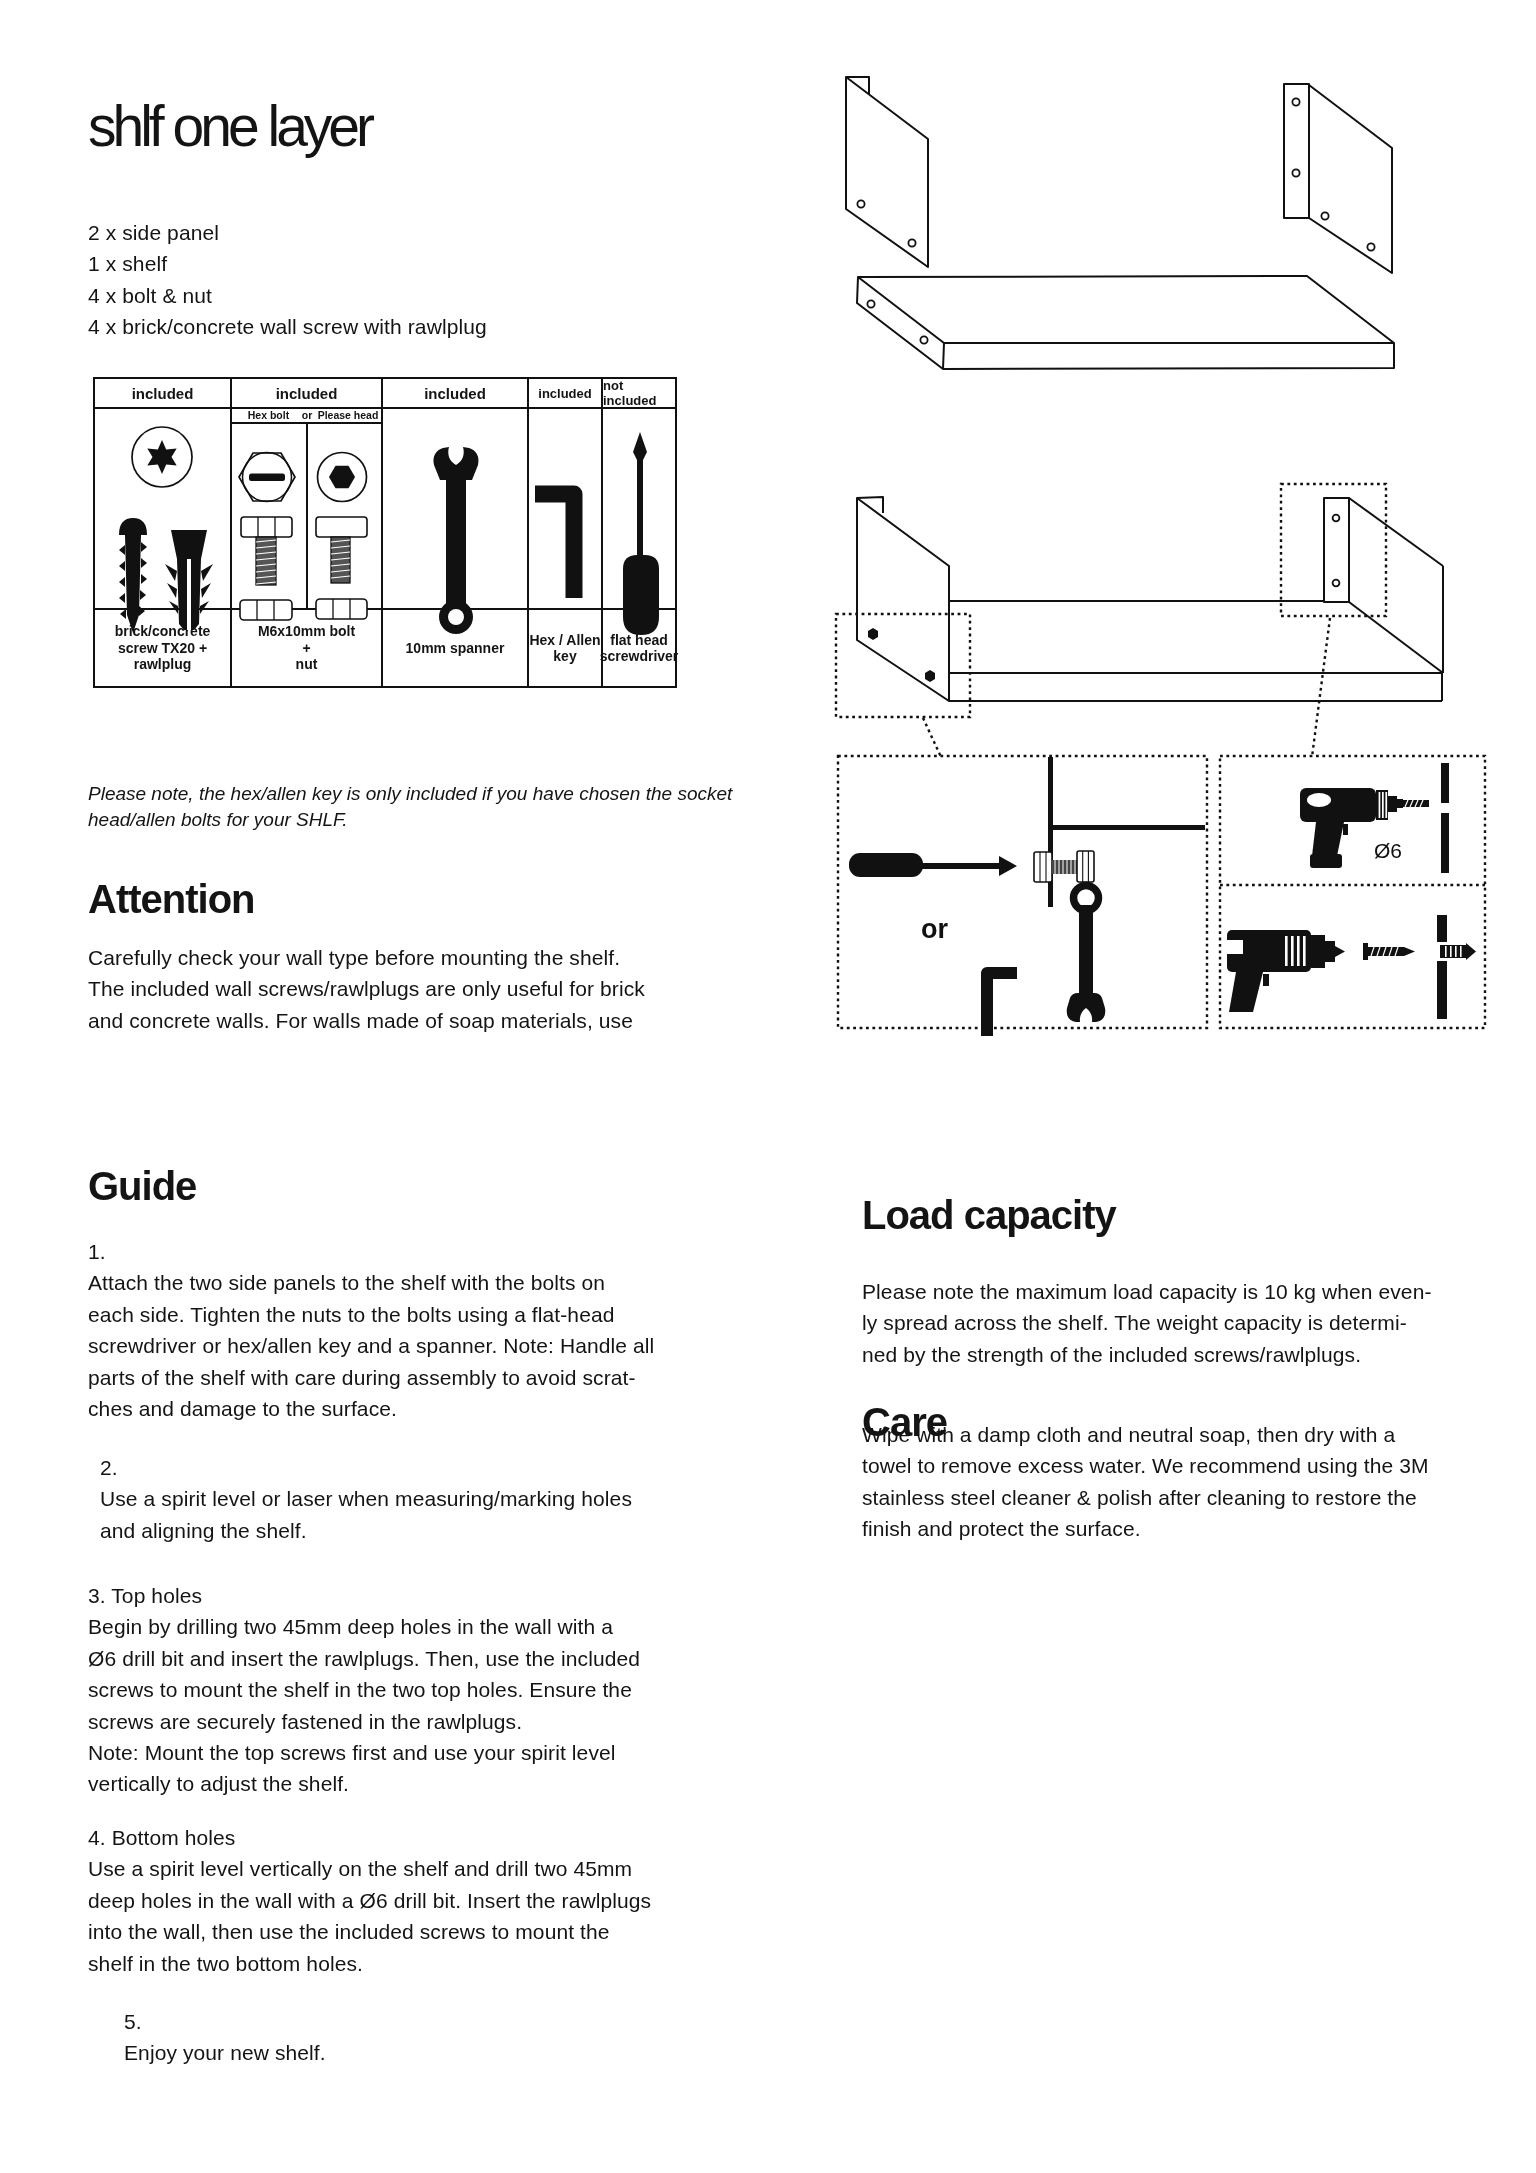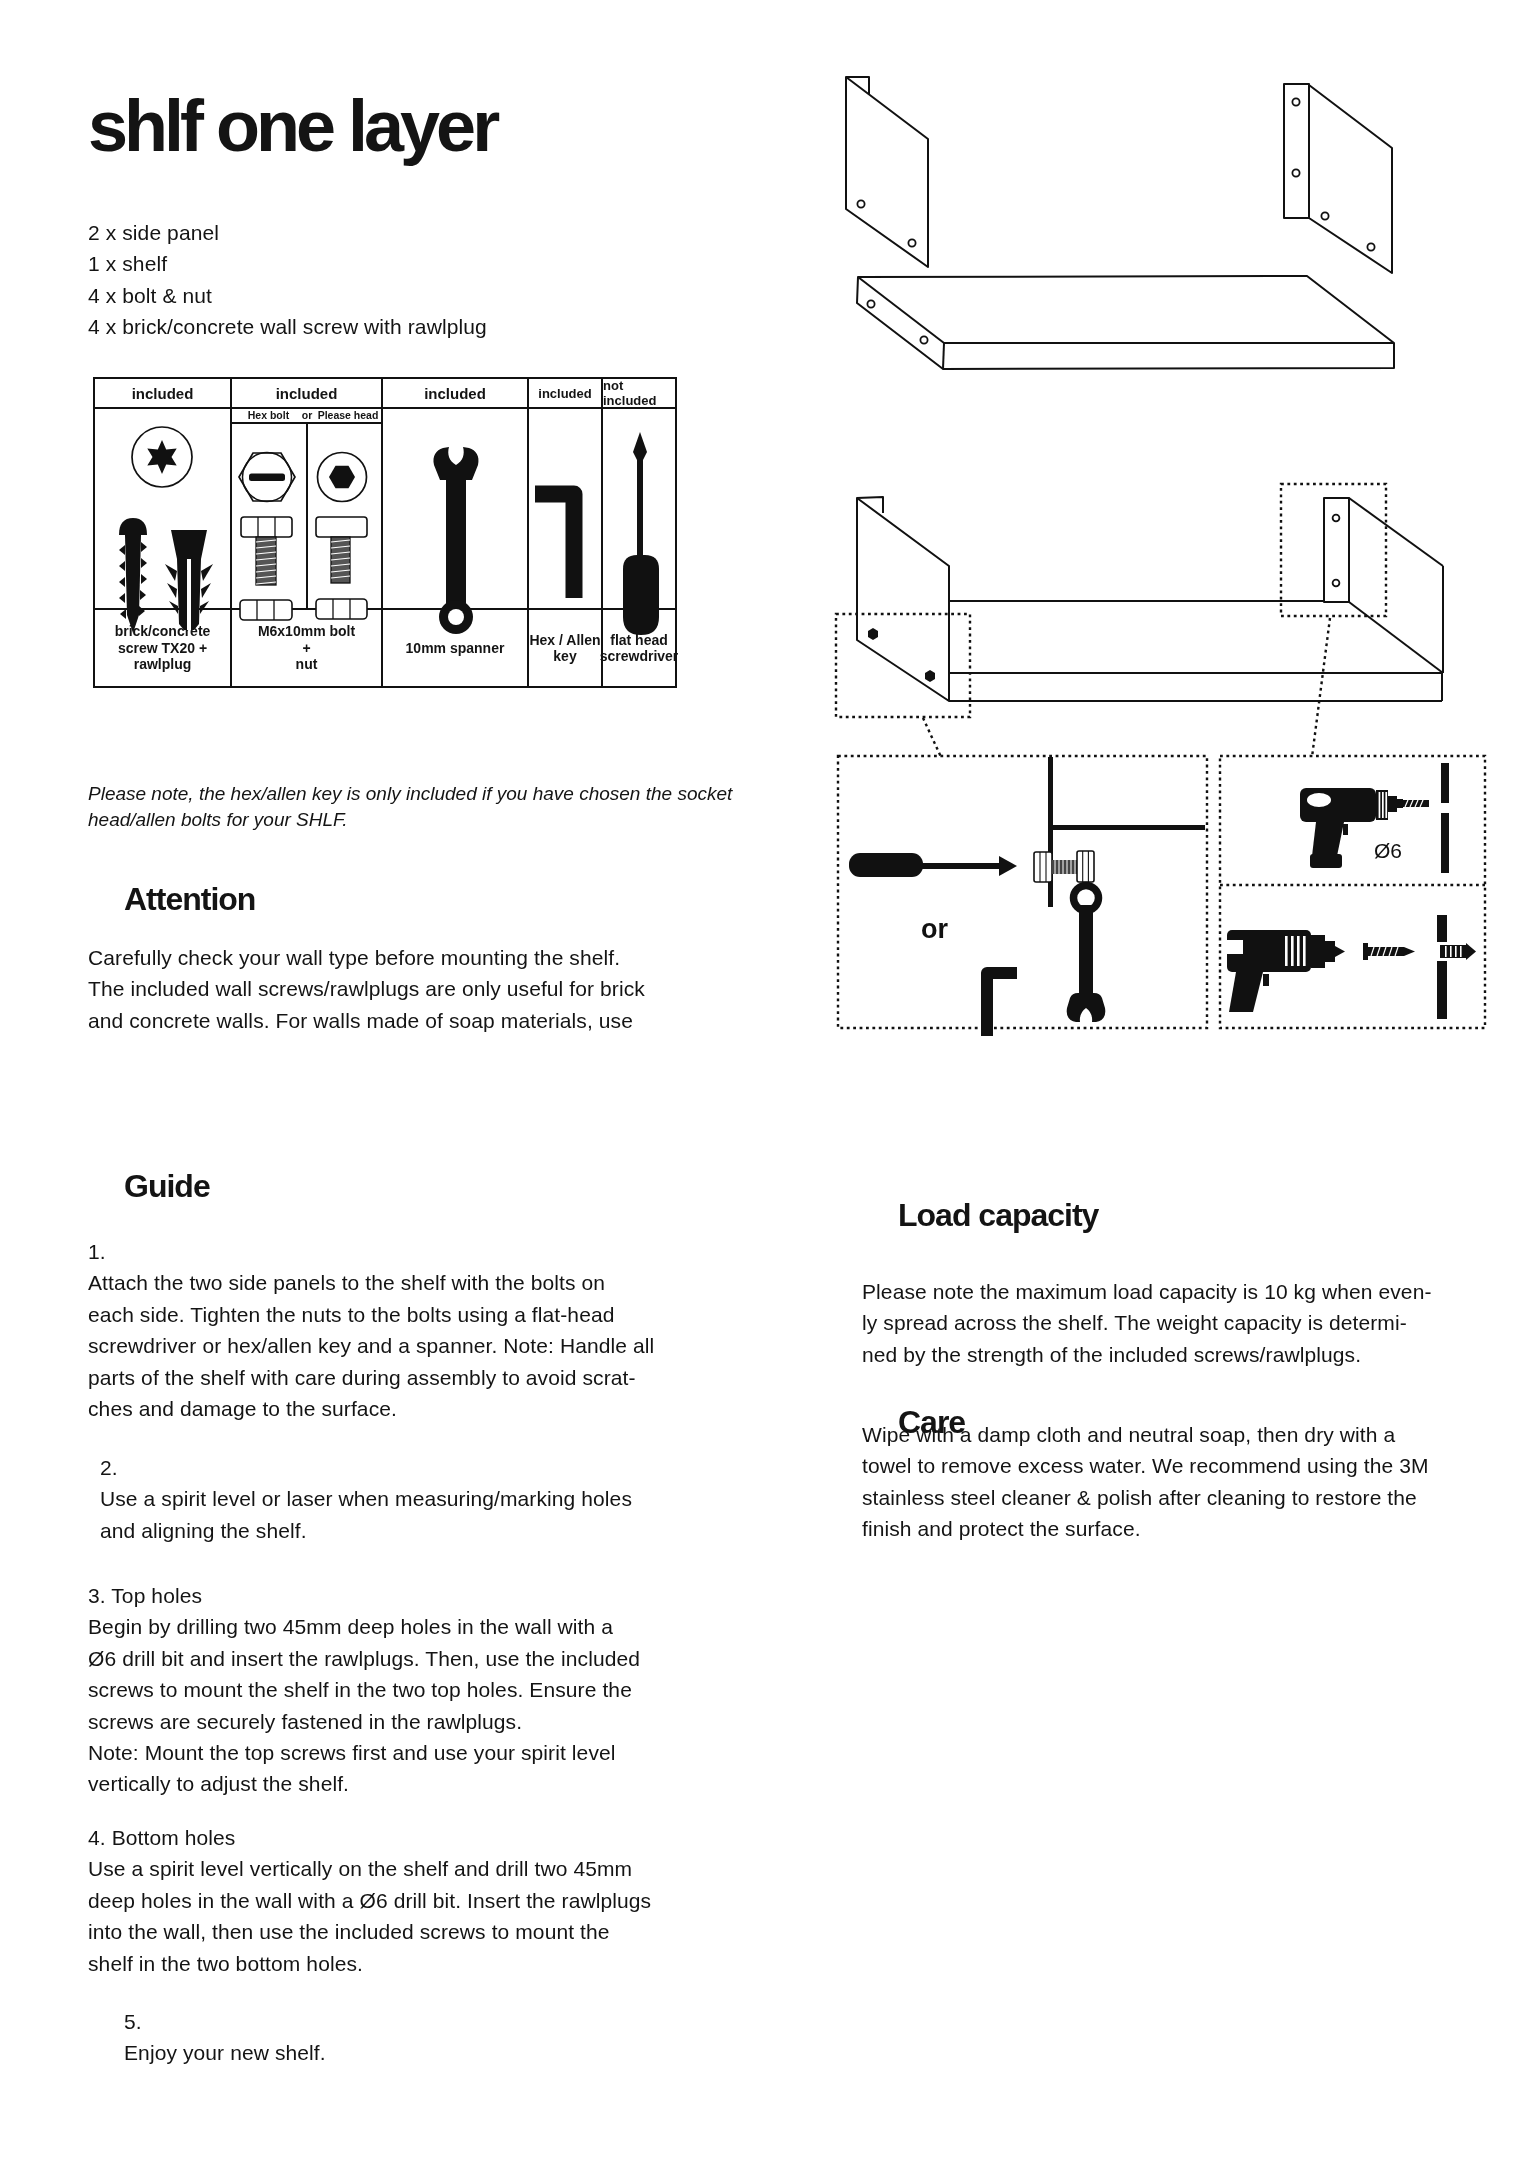--- a/index.html
+++ b/index.html
@@ -3,23 +3,23 @@
 <meta charset="utf-8">
 <style>
   html,body{margin:0;padding:0;}
   body{
     width:1536px;height:2173px;position:relative;background:#ffffff;
     font-family:"Liberation Sans","DejaVu Sans",sans-serif;color:#141414;
     overflow:hidden;
   }
   .abs{position:absolute;}
   .preline{white-space:pre-line;}
-  .page-title{font-size:72px;font-weight:bold;letter-spacing:-4px;line-height:88px;}
+  .page-title{font-size:57px;font-weight:normal;letter-spacing:-4px;line-height:88px;}
   .body-text{font-size:21px;line-height:31.4px;letter-spacing:0.1px;}
-  .section-heading{font-size:32px;font-weight:bold;letter-spacing:-1px;line-height:42px;margin-left:36px;}
+  .section-heading{font-size:40px;font-weight:bold;letter-spacing:-1px;line-height:42px;}
   .note-text{font-size:19px;font-style:italic;line-height:26px;}
   
   .comp-table{left:93px;top:377px;display:flex;border:2px solid #111;}
   .comp-col{position:relative;border-right:2px solid #111;}
   .comp-col:last-child{border-right:none;}
   .comp-head{height:28px;border-bottom:2px solid #111;display:flex;align-items:center;justify-content:center;
     font-weight:bold;font-size:15px;}
   .comp-head.small{font-size:13px;}
   .comp-icons{height:199px;position:relative;}
   .comp-caption{height:76px;border-top:2px solid #111;display:flex;align-items:center;justify-content:center;

